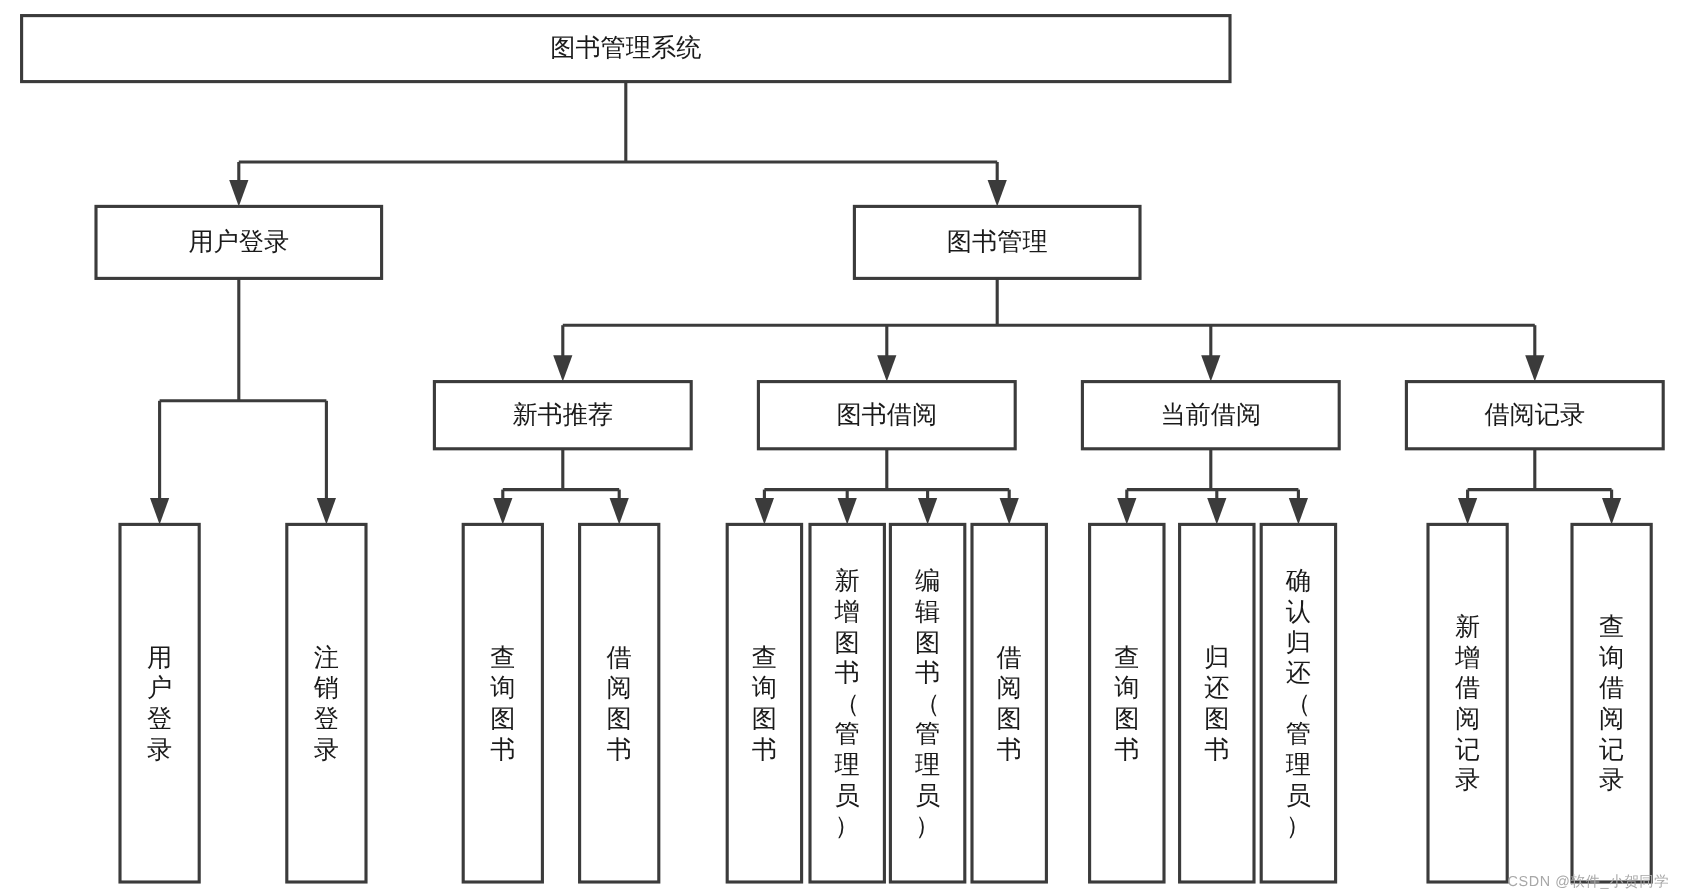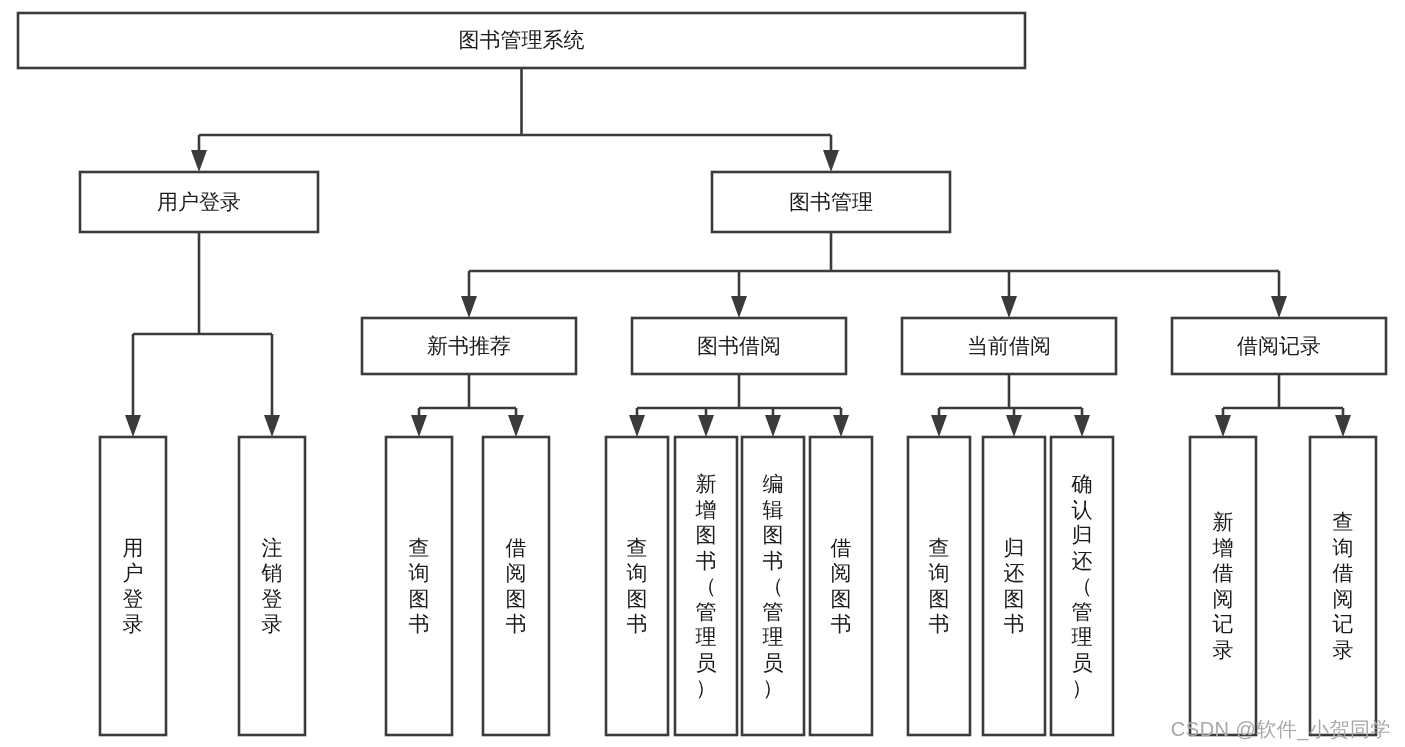--- a/index.html
+++ b/index.html
@@ -52,21 +52,21 @@
     font-family: "Liberation Sans", "DejaVu Sans", sans-serif;
     font-size: 21px;
     fill: #1a1a1a;
     text-anchor: middle;
   }
   .watermark {
     position: absolute;
     right: 14px;
     bottom: 4px;
     font-family: "Liberation Sans", "DejaVu Sans", sans-serif;
-    font-size: 20px;
+    font-size: 12px;
     color: #a8a8a8;
     white-space: nowrap;
     letter-spacing: 0.5px;
     pointer-events: none;
   }
 </style>
 </head>
 <body>
 
 <div id="diagram-root">

